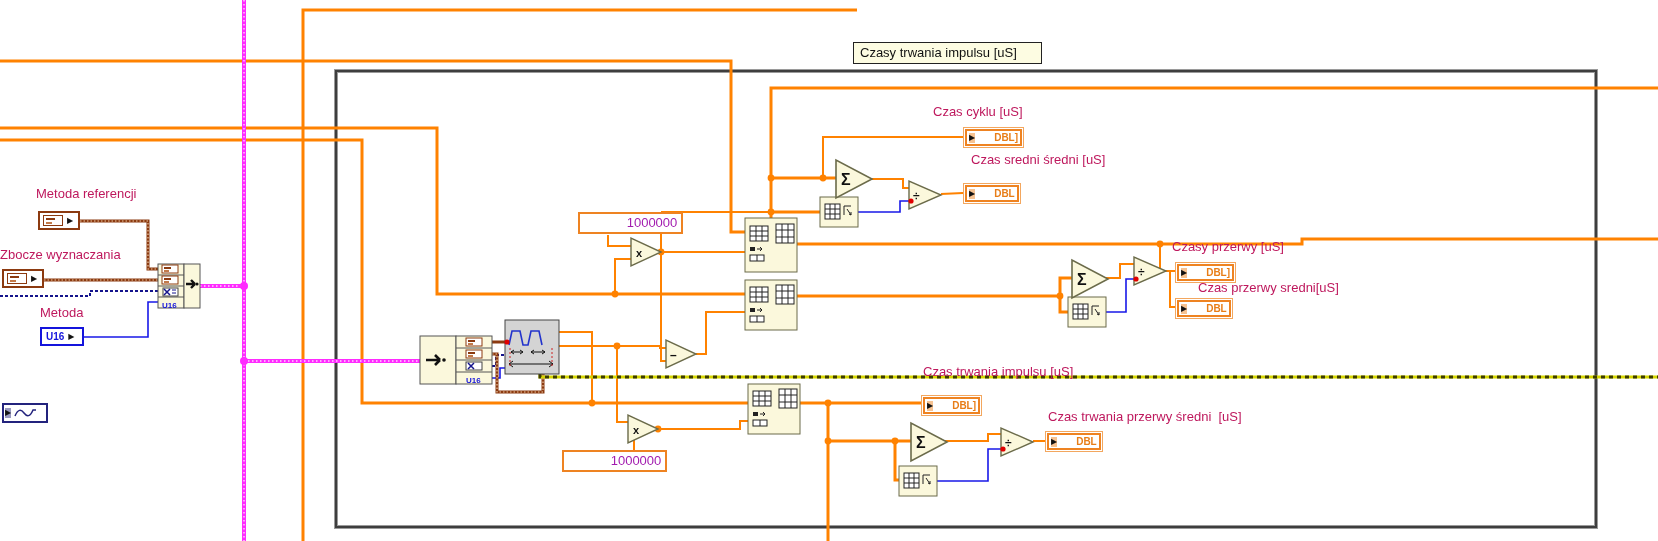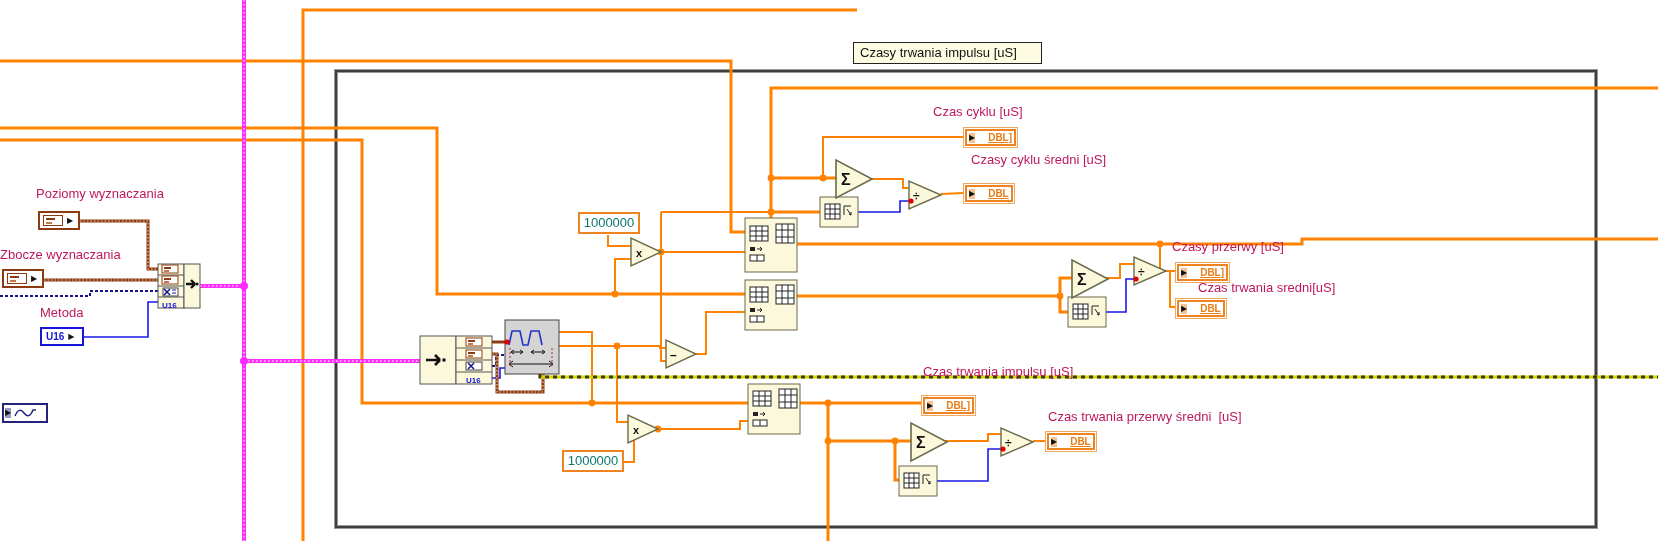--- a/index.html
+++ b/index.html
@@ -5,26 +5,26 @@
   html,body{margin:0;padding:0;background:#fff;}
   #canvas{position:relative;width:1658px;height:541px;background:#ffffff;overflow:hidden;
           font-family:"Liberation Sans",sans-serif;}
   #wires{position:absolute;left:0;top:0;z-index:5;}
   .lbl{position:absolute;z-index:8;font-size:13px;color:#be185d;white-space:pre;line-height:14px;}
   .frame{position:absolute;left:335px;top:70px;width:1258px;height:454px;z-index:1;
          border:2px solid #3e3e3e;box-shadow:0 0 0 1px #9a9a9a, inset 0 0 0 1px #9a9a9a;}
   .framelabel{position:absolute;left:853px;top:30px;z-index:9;background:#fdfce2;border:1px solid #222;
          padding:2px 24px 3px 6px;font-size:13px;color:#111;margin-top:12px;}
   .constbox{position:absolute;z-index:8;width:58px;height:18px;background:#fff;border:2px solid #ee8322;
-         font-size:13px;color:#0f766e;text-align:center;line-height:18px;}
+         font-size:13px;color:#a21caf;text-align:center;line-height:18px;padding-left:43px;}
   
   .dbl{position:absolute;z-index:8;background:#fff;border:1px solid #f3a75f;padding:1px;}
   .dbl .in{border:2px solid #ee8322;background:#fff;height:13px;display:flex;align-items:center;padding:0 2px;}
   .dbl .arr{font-size:8px;color:#111;line-height:10px;background:#f6c291;}
-  .dbl .txt{font-size:10px;font-weight:bold;color:#e87d17;letter-spacing:0;margin-left:13px;line-height:11px;text-decoration:underline;}
+  .dbl .txt{font-size:10px;font-weight:bold;color:#e87d17;letter-spacing:0;margin-left:19px;line-height:11px;}
   
   .enumT{position:absolute;z-index:8;background:#fff;border:2px solid #8c3a10;padding:1px;width:36px;height:13px;
          display:flex;align-items:center;}
   .enumT .glyph{width:18px;height:9px;border:1px solid #8c3a10;margin-left:2px;position:relative;background:#fff;}
   .enumT .glyph:before{content:"";position:absolute;left:2px;top:2px;width:9px;height:2px;background:#8c3a10;}
   .enumT .glyph:after{content:"";position:absolute;left:2px;bottom:1px;width:6px;height:2px;background:#c27a4a;}
   .enumT .arr{font-size:8px;color:#111;margin-left:4px;line-height:9px;}
   
   .u16T{position:absolute;z-index:8;background:#fff;border:2px solid #1414dc;padding:1px;width:38px;height:13px;
         display:flex;align-items:center;}
@@ -269,28 +269,28 @@
 
     <g fill="#e00000">
       <circle cx="911" cy="201" r="2.6"></circle>
         <circle cx="1136" cy="279" r="2.6"></circle>
       <circle cx="1003" cy="449" r="2.6"></circle>
     </g>
   </svg>
 
   <div class="framelabel">Czasy trwania impulsu [uS]</div>
 
-  <div class="lbl" style="left:36px;top:187px">Poziomy wyznaczania</div>
+  <div class="lbl" style="left:36px;top:187px">Metoda referencji</div>
   <div class="lbl" style="left:0px;top:248px">Zbocze wyznaczania</div>
   <div class="lbl" style="left:40px;top:306px">Metoda</div>
 
   <div class="lbl" style="left:933px;top:105px">Czas cyklu [uS]</div>
-  <div class="lbl" style="left:971px;top:153px">Czasy cyklu średni [uS]</div>
+  <div class="lbl" style="left:971px;top:153px">Czas sredni średni [uS]</div>
   <div class="lbl" style="left:1172px;top:240px">Czasy przerwy [uS]</div>
-  <div class="lbl" style="left:1198px;top:281px">Czas trwania sredni[uS]</div>
+  <div class="lbl" style="left:1198px;top:281px">Czas przerwy sredni[uS]</div>
   <div class="lbl" style="left:923px;top:365px">Czas trwania impulsu [uS]</div>
   <div class="lbl" style="left:1048px;top:410px">Czas trwania przerwy średni  [uS]</div>
 
   <div class="constbox" style="left:578px;top:212px">1000000</div>
   <div class="constbox" style="left:562px;top:450px">1000000</div>
 
   <div class="enumT" style="left:38px;top:211px">
     <span class="glyph"></span>
     <span class="arr">▶</span>
   </div>

